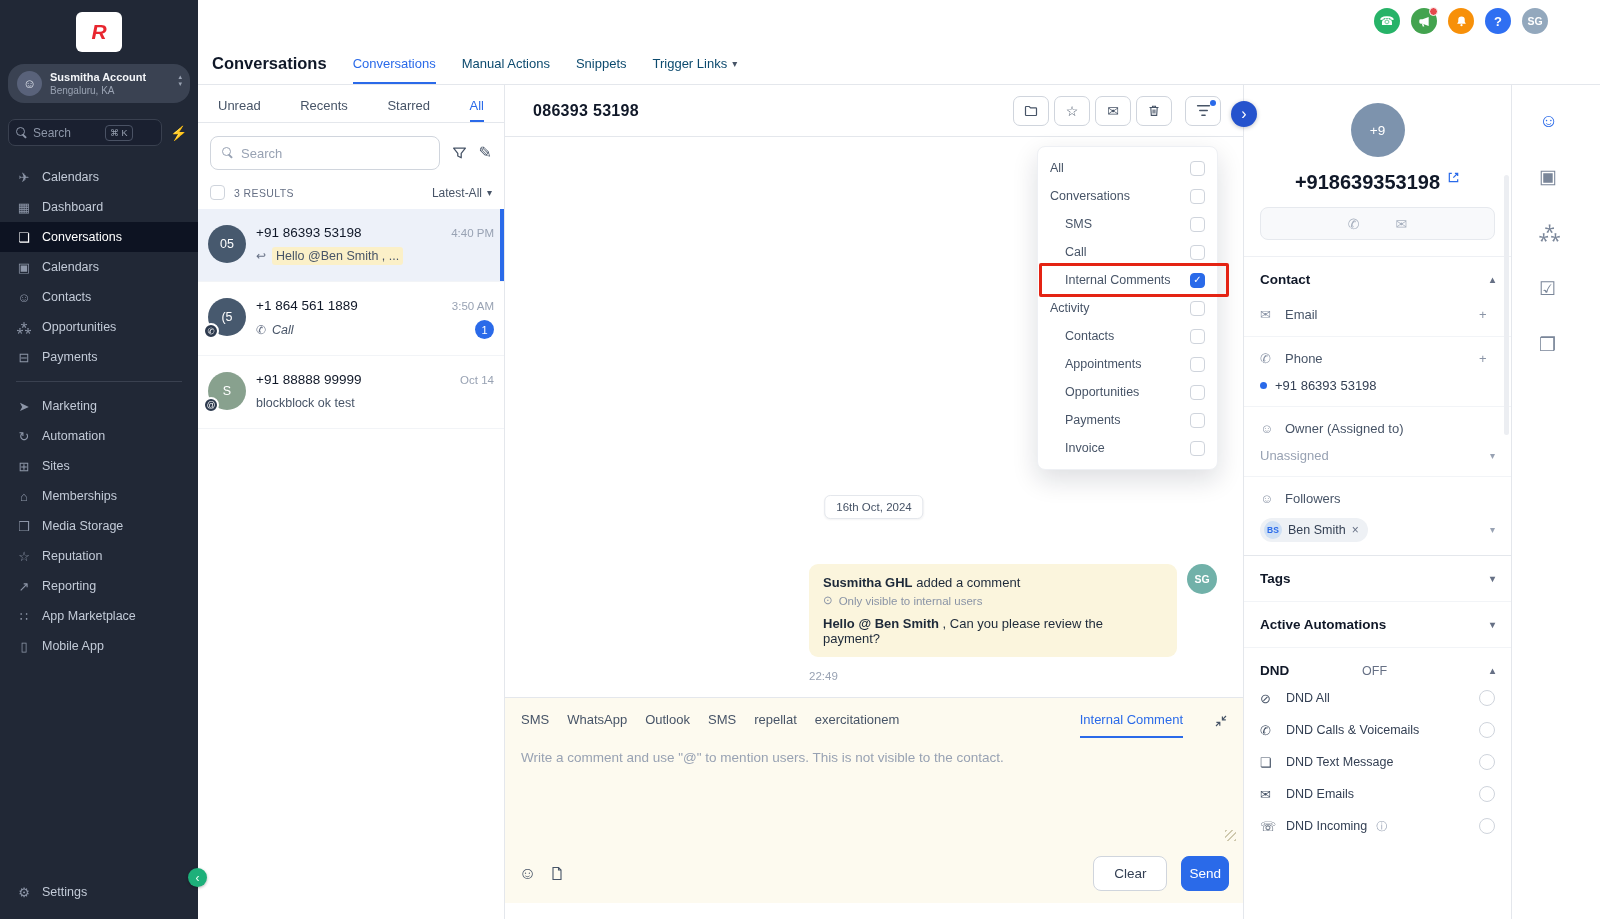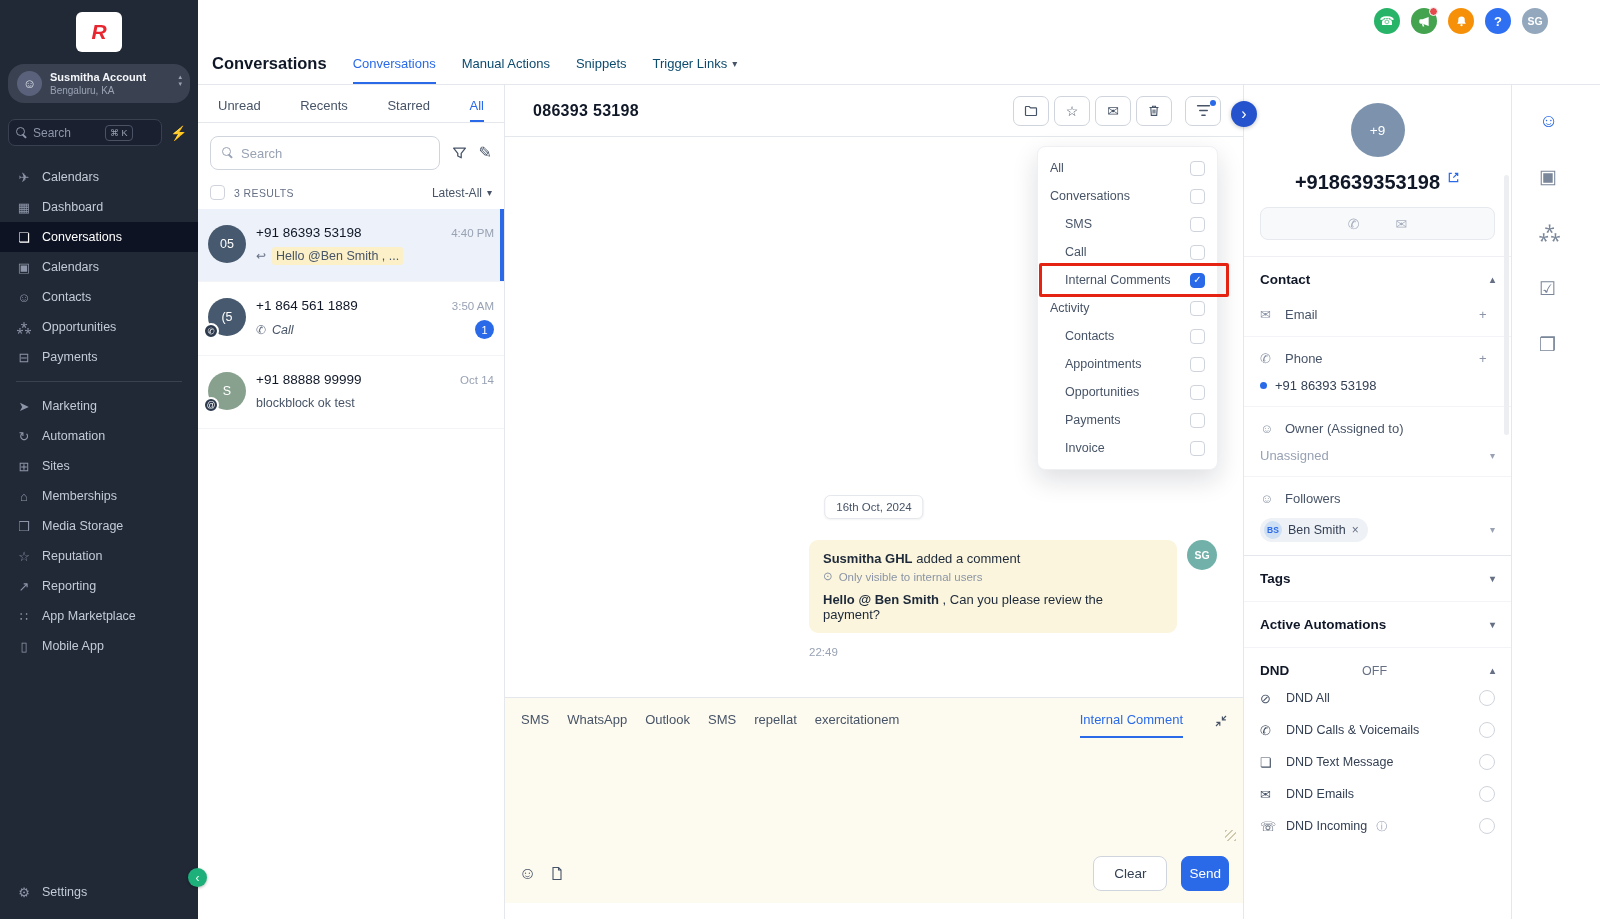--- a/index.html
+++ b/index.html
@@ -152,21 +152,21 @@
   .chat-btn.filter::after{content:"";position:absolute;top:3px;right:4px;width:6px;height:6px;border-radius:50%;background:#2a6ae9;}
   .chat-body{flex:1;position:relative;background:#fff;min-height:0;}
   .filter-menu{position:absolute;top:9px;right:25px;width:181px;background:#fff;border:1px solid #eef0f4;border-radius:8px;box-shadow:0 10px 26px rgba(16,24,40,.14);padding:7px 0;z-index:20;}
   .fm-row{display:flex;align-items:center;height:28px;padding:0 12px;font-size:12.5px;color:#475467;position:relative;cursor:pointer;}
   .fm-row.indent{padding-left:27px;}
   .fm-check{margin-left:auto;width:15px;height:15px;border:1.5px solid #cfd4dc;border-radius:4px;background:#fff;flex-shrink:0;cursor:pointer;}
   .fm-row.checked .fm-check{background:#2a6ae9;border-color:#2a6ae9;}
   .fm-row.checked .fm-check::after{content:"✓";color:#fff;font-size:10px;display:block;text-align:center;line-height:12px;}
   .fm-row.highlight::before{content:"";position:absolute;top:-3px;bottom:-3px;left:1px;right:-12px;border:3px solid #e42313;border-radius:2px;pointer-events:none;}
   .date-chip{position:absolute;top:358px;left:50%;transform:translateX(-50%);background:#fff;border:1px solid #e4e7ec;border-radius:6px;padding:5px 11px;font-size:11.5px;color:#475467;box-shadow:0 1px 2px rgba(16,24,40,.05);}
-  .comment-wrap{position:absolute;top:403px;right:26px;}
+  .comment-wrap{position:absolute;top:427px;right:26px;}
   .comment-row{display:flex;gap:10px;align-items:flex-start;}
   .comment-bubble{background:#fbf5dd;border-radius:9px;padding:11px 14px;max-width:368px;}
   .cb-l1{font-size:13px;color:#1d2939;}
   .cb-l1 b{font-weight:bold;}
   .cb-l2{margin-top:5px;display:flex;align-items:center;gap:6px;font-size:11.5px;color:#8a94a6;}
   .cb-l3{margin-top:9px;font-size:13px;color:#1d2939;}
   .comment-avatar{width:30px;height:30px;border-radius:50%;background:#71b1a9;color:#fff;font-size:10.5px;font-weight:bold;display:flex;align-items:center;justify-content:center;flex-shrink:0;}
   .comment-time{margin-top:13px;font-size:11.5px;color:#98a2b3;}
 
   
@@ -562,20 +562,21 @@
             <span class="channel-tab" data-name="channel-tab-repellat">repellat</span>
             <span class="channel-tab" data-name="channel-tab-exercitationem">exercitationem</span>
             <span class="channel-tab active" data-name="channel-tab-internal-comment">Internal Comment</span>
             <span class="collapse-ic" data-name="collapse-composer-button">
               <svg data-name="collapse-icon" width="12" height="12" viewBox="0 0 12 12">
                   <path d="M11 1 7.2 4.8M7.4 1.4v3.4h3.4M1 11l3.8-3.8M1.4 7.4h3.4v3.4" fill="none" stroke="currentColor" stroke-width="1.2"></path>
                 </svg>
             </span>
           </div>
           <div class="composer-body" data-name="composer-body">
+            <textarea data-name="comment-input" placeholder="Write a comment and use &quot;@&quot; to mention users. This is not visible to the contact." style=""></textarea>
             <span class="grip" data-name="resize-grip"></span>
           </div>
           <div class="composer-footer" data-name="composer-footer">
             <span class="ig" data-name="emoji-icon"></span>
             <span data-name="templates-button">
               <svg data-name="file-icon" width="14" height="15" viewBox="0 0 14 15" style="color:#475467;">
                   <path d="M3 1.5h5.5L11 4v9.5H3z" fill="none" stroke="currentColor" stroke-width="1.1"></path>
                   <path d="M8.5 1.5V4H11" fill="none" stroke="currentColor" stroke-width="1.1"></path>
                 </svg>
             </span>

